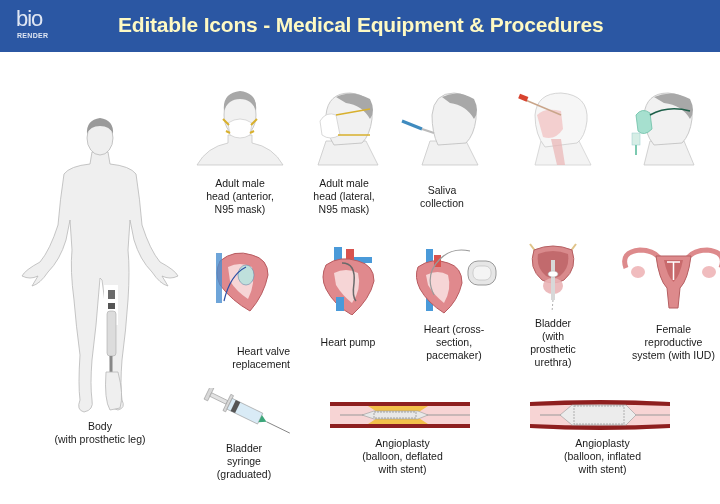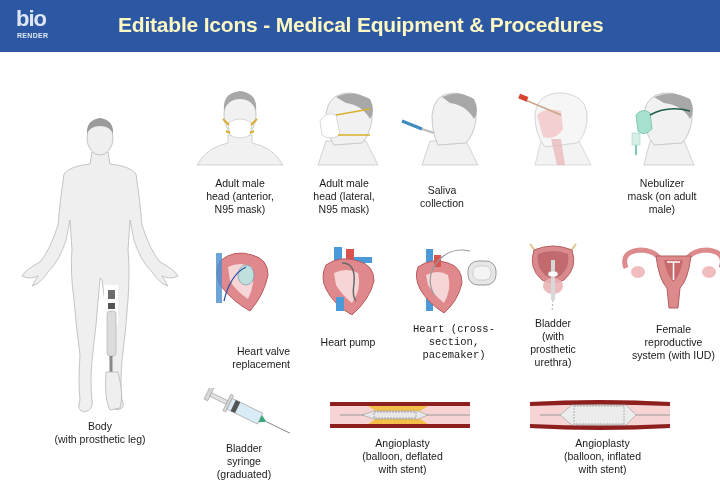--- a/index.html
+++ b/index.html
@@ -7,21 +7,21 @@
     width: 720px; height: 504px; position: relative; overflow: hidden;
     background: #ffffff;
     font-family: "Liberation Sans", sans-serif;
     color: #1a1a1a;
   }
   .header {
     position: absolute; left: 0; top: 0; width: 720px; height: 52px;
     background: #2b57a3;
   }
   .logo { position: absolute; left: 12px; top: 8px; width: 36px; height: 38px; color: #dfe6f3; }
-  .logo-bio { position: absolute; left: 4px; top: 0; font-size: 22px; font-weight: bold; letter-spacing: -1px; line-height: 22px; }
+  .logo-bio { position: absolute; left: 4px; top: 0; font-size: 22px; font-weight: normal; letter-spacing: -1px; line-height: 22px; }
   .logo-render { position: absolute; left: 5px; top: 24px; font-size: 7px; font-weight: bold; letter-spacing: 0.3px; }
   .title {
     position: absolute; left: 118px; top: 11px;
     font-size: 21px; font-weight: bold; color: #fef9c3; line-height: 28px;
     letter-spacing: -0.2px;
   }
   .item { position: absolute; }
   .icon { position: absolute; }
   .label {
     position: absolute; text-align: center; font-size: 10.5px; line-height: 13px; color: #1a1a1a;
@@ -110,23 +110,20 @@
 <div class="item" style="left:610px;top:85px;width:104px;height:135px;">
   <svg class="icon" width="104" height="85" viewBox="0 0 104 85" style="left:0;top:0;">
     <path d="M34,80 L40,56 L74,56 L84,80 Z" fill="#f1f1f1" stroke="#c8c8c8" stroke-width="0.8"></path>
     <path d="M34,30 Q36,8 58,8 Q84,10 82,34 Q80,50 72,58 L44,60 Q34,48 34,30 Z" fill="#f1f1f1" stroke="#bcbcbc" stroke-width="0.8"></path>
     <path d="M44,12 Q62,4 80,14 Q86,26 80,34 Q72,20 54,18 Z" fill="#a8a8a8"></path>
     <path d="M26,30 Q32,22 40,28 L42,44 Q34,52 28,46 Z" fill="#a6e0cf" stroke="#6cbfa6" stroke-width="0.8"></path>
     <path d="M40,30 Q58,20 80,26" stroke="#1d5e48" stroke-width="1.5" fill="none"></path>
     <rect x="22" y="48" width="8" height="12" fill="#d6eee6" stroke="#9cc" stroke-width="0.5"></rect>
     <line x1="26" y1="60" x2="26" y2="70" stroke="#7bc9b0" stroke-width="2"></line>
   </svg>
-  <div class="label" style="left:0;top:92px;width:104px;">Nebulizer
-mask (on adult
-male)</div>
 </div>
 
 <div class="item" style="left:194px;top:245px;width:96px;height:120px;">
   <svg class="icon" width="96" height="70" viewBox="0 0 96 70" style="left:0;top:0;">
     <path d="M26,16 Q40,4 58,10 Q74,14 74,30 Q70,50 56,66 Q38,56 26,40 Q20,28 26,16 Z" fill="#e0898d" stroke="#b85b60" stroke-width="1"></path>
     <path d="M34,22 Q46,16 58,22 Q62,38 54,54 Q42,46 36,36 Z" fill="#f6d5d6"></path>
     <rect x="22" y="8" width="6" height="50" fill="#4a8fcf" opacity="0.8"></rect>
     <ellipse cx="52" cy="30" rx="8" ry="10" fill="#bfe0dc" stroke="#68a" stroke-width="0.6"></ellipse>
     <path d="M30,56 Q36,30 52,22" stroke="#2c4fa5" stroke-width="1.2" fill="none"></path>
   </svg>
@@ -140,21 +137,21 @@
     <rect x="46" y="4" width="8" height="18" fill="#d9534f"></rect>
     <rect x="54" y="12" width="18" height="6" fill="#4a9ad9"></rect>
     <path d="M26,20 Q40,10 58,16 Q74,20 74,36 Q70,54 52,70 Q34,60 26,44 Q20,32 26,20 Z" fill="#e0898d" stroke="#b85b60" stroke-width="1"></path>
     <path d="M34,28 Q46,22 58,28 Q62,44 52,58 Q42,50 36,40 Z" fill="#f6d5d6"></path>
     <path d="M42,18 Q56,18 54,38 Q52,52 56,56" stroke="#6a6a6a" stroke-width="1.5" fill="none"></path>
     <rect x="36" y="52" width="8" height="14" fill="#4a9ad9"></rect>
   </svg>
   <div class="label" style="left:0;top:91px;width:96px;">Heart pump</div>
 </div>
 
-<div class="item" style="left:404px;top:245px;width:100px;height:120px;font-family:Liberation Mono, monospace;">
+<div class="item" style="left:404px;top:245px;width:100px;height:120px;">
   <svg class="icon" width="100" height="70" viewBox="0 0 100 70" style="left:0;top:0;">
     <rect x="22" y="4" width="7" height="62" fill="#4a9ad9"></rect>
     <path d="M14,22 Q28,12 44,18 Q58,22 58,38 Q54,56 40,68 Q24,58 16,44 Q10,32 14,22 Z" fill="#e0898d" stroke="#b85b60" stroke-width="1"></path>
     <path d="M22,30 Q34,24 44,30 Q48,44 40,58 Q30,50 24,40 Z" fill="#f6d5d6"></path>
     <rect x="30" y="10" width="7" height="12" fill="#d9534f"></rect>
     <path d="M30,50 Q20,30 36,14 Q48,2 66,6" stroke="#9a9a9a" stroke-width="1.2" fill="none"></path>
     <rect x="64" y="16" width="28" height="24" rx="10" fill="#e6e6e6" stroke="#999" stroke-width="1"></rect>
     <rect x="69" y="21" width="18" height="14" rx="6" fill="#f4f4f4" stroke="#bbb" stroke-width="0.6"></rect>
   </svg>
   <div class="label" style="left:0;top:78px;width:100px;">Heart (cross-

